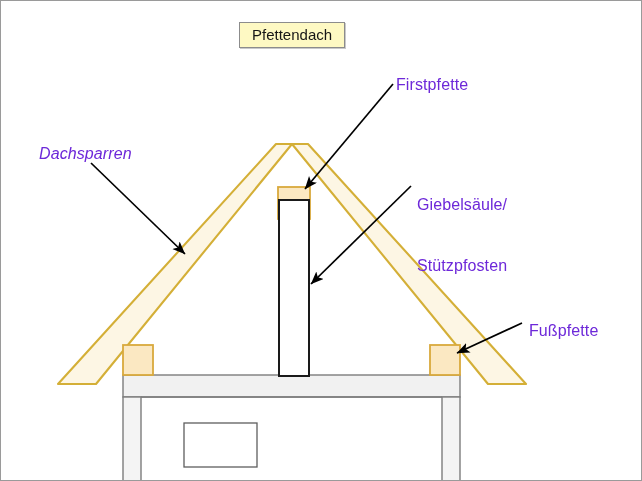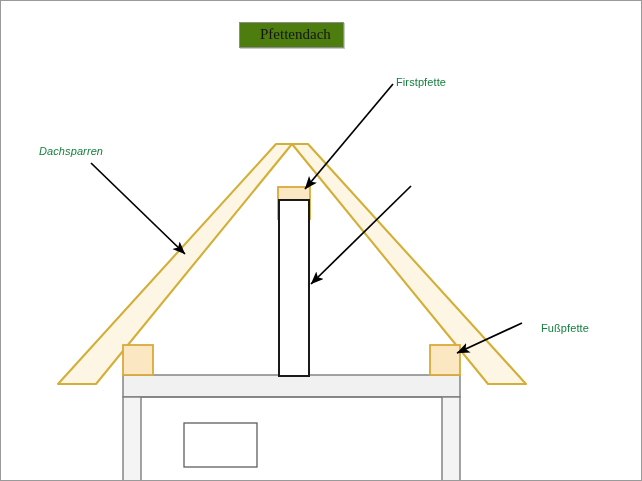--- a/index.html
+++ b/index.html
@@ -23,43 +23,43 @@
     position: absolute;
     left: 0;
     top: 0;
     width: 642px;
     height: 481px;
     display: block;
   }
   .label {
     position: absolute;
     font-family: "Liberation Sans", sans-serif;
-    font-size: 11px;
-    color: #15803d;
+    font-size: 16px;
+    color: #6d28d9;
     white-space: pre;
     line-height: 1.28;
     letter-spacing: 0.1px;
   }
   #title-box {
     position: absolute;
     left: 238px;
     top: 21px;
-    padding: 3px 12px 4px 20px;
+    padding: 3px 12px 4px 12px;
     border: 1px solid #8c8c8c;
-    background: #4d7c0f;
+    background: #fef9c3;
     box-shadow: 1px 1px 0 0 #c9c9c9;
-    font-family: Liberation Serif, serif;
+    font-family: Liberation Sans, sans-serif;
     font-size: 15px;
     color: #151515;
     white-space: pre;
   }
   #label-dachsparren { left: 38px; top: 143px; font-style: italic; }
   #label-firstpfette { left: 395px; top: 74px; }
   #label-giebelsaeule { left: 416px; top: 153px; }
-  #label-fusspfette { left: 540px; top: 320px; }
+  #label-fusspfette { left: 528px; top: 320px; }
 </style>
 </head>
 <body>
 
 <div id="diagram-root">
 
   <svg id="diagram-svg" viewBox="0 0 642 481">
     <defs>
       <marker id="arrowhead" markerWidth="9" markerHeight="9" refX="7.4" refY="3.1" orient="auto" markerUnits="strokeWidth">
         <path d="M0,0 L7.6,3.1 L0,6.2 L1.8,3.1 Z" fill="#000000"></path>
@@ -120,16 +120,20 @@
       <line x1="521" y1="322" x2="456" y2="352" stroke="#000000" stroke-width="1.7" marker-end="url(#arrowhead)"></line>
     </g>
   </svg>
 
   <div id="title-box">Pfettendach</div>
 
   <div class="label" id="label-dachsparren">Dachsparren</div>
 
   <div class="label" id="label-firstpfette">Firstpfette</div>
 
+  <div class="label" id="label-giebelsaeule">
+    <div>Giebelsäule/</div>
+    <div>Stützpfosten</div>
+  </div>
 
   <div class="label" id="label-fusspfette">Fußpfette</div>
 
 </div>
 
 </body></html>

